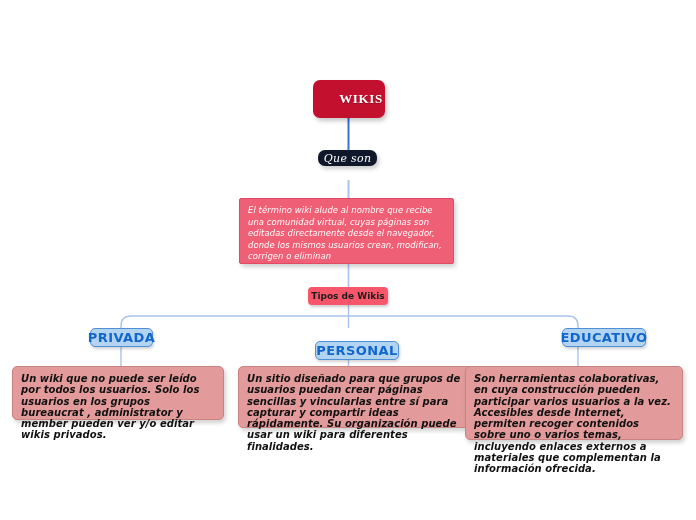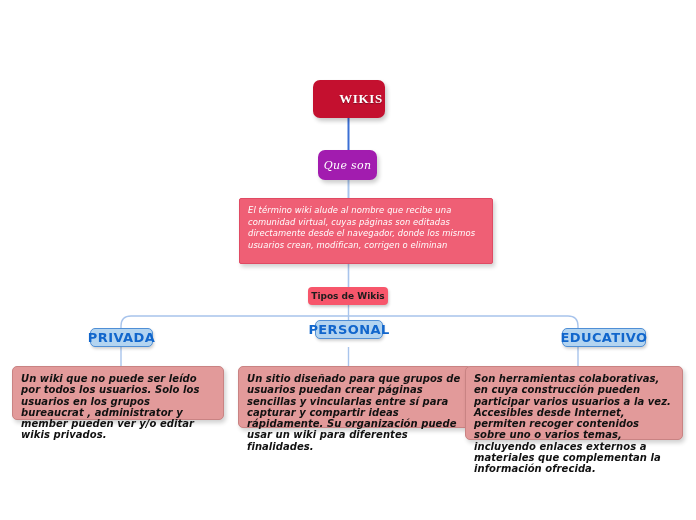--- a/index.html
+++ b/index.html
@@ -54,38 +54,38 @@
     font-size: 13px;
     letter-spacing: 0.6px;
     text-shadow: 0 1px 1px rgba(0,0,0,0.35);
   }
 
   
   .n-quesom {
     left: 318px;
     top: 150px;
     width: 59px;
-    height: 30px;
-    background: #a21caf;
+    height: 16px;
+    background: #0f172a;
     border-radius: 7px;
     box-shadow: 2px 3px 4px rgba(0,0,0,0.20);
   }
   .n-quesom .lbl {
     color: #ffffff;
     font-family: "DejaVu Serif", serif;
     font-style: italic;
     font-size: 11px;
     letter-spacing: 0.3px;
   }
 
   
   .n-def {
     left: 239px;
     top: 198px;
-    width: 254px;
+    width: 215px;
     height: 66px;
     background: #ef5f75;
     border: 1px solid #e04a63;
     border-radius: 2px;
     box-shadow: 2px 3px 4px rgba(0,0,0,0.18);
     display: block;
     padding: 6px 8px 4px 8px;
   }
   .n-def .lbl {
     color: #ffffff;
@@ -123,21 +123,21 @@
     box-shadow: 1px 2px 3px rgba(0,0,0,0.18);
   }
   .cat .lbl {
     color: #1166cc;
     font-family: "DejaVu Sans", sans-serif;
     font-weight: bold;
     font-size: 13px;
     letter-spacing: 0.4px;
   }
   .n-cat-privada   { left: 90px;  top: 328px; width: 63px; }
-  .n-cat-personal  { left: 315px; top: 320px; width: 68px; justify-content: center; }
+  .n-cat-personal  { left: 315px; top: 341px; width: 84px; justify-content: center; }
   .n-cat-educativo { left: 562px; top: 328px; width: 84px; }
 
   
   .leaf {
     background: #e29a9a;
     border: 1px solid #c98383;
     border-radius: 5px;
     box-shadow: 2px 3px 4px rgba(0,0,0,0.18);
     display: block;
     padding: 6px 8px 5px 8px;

